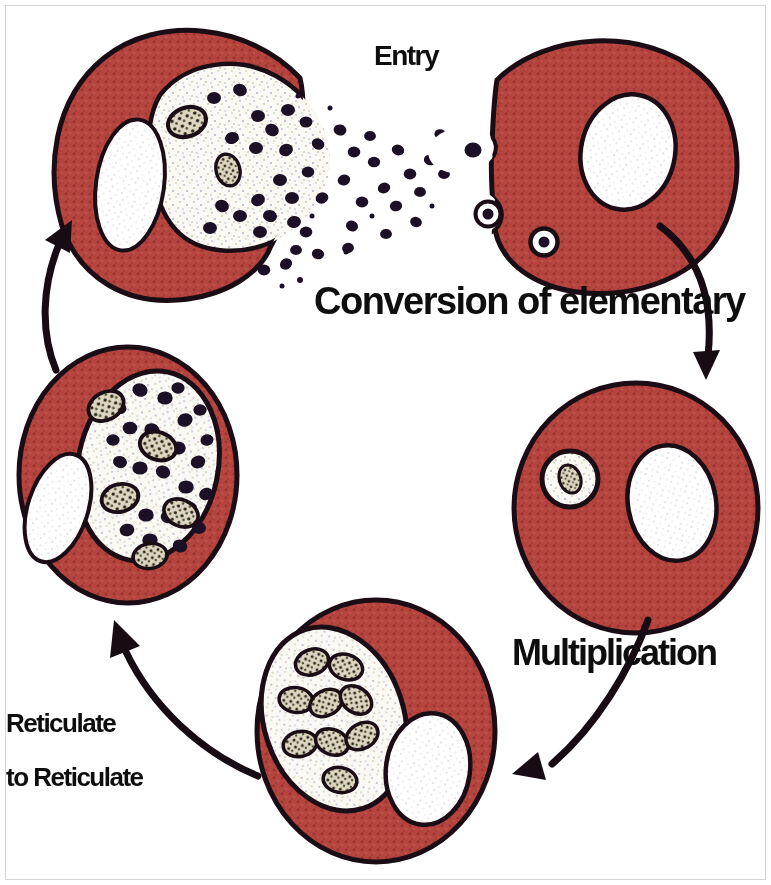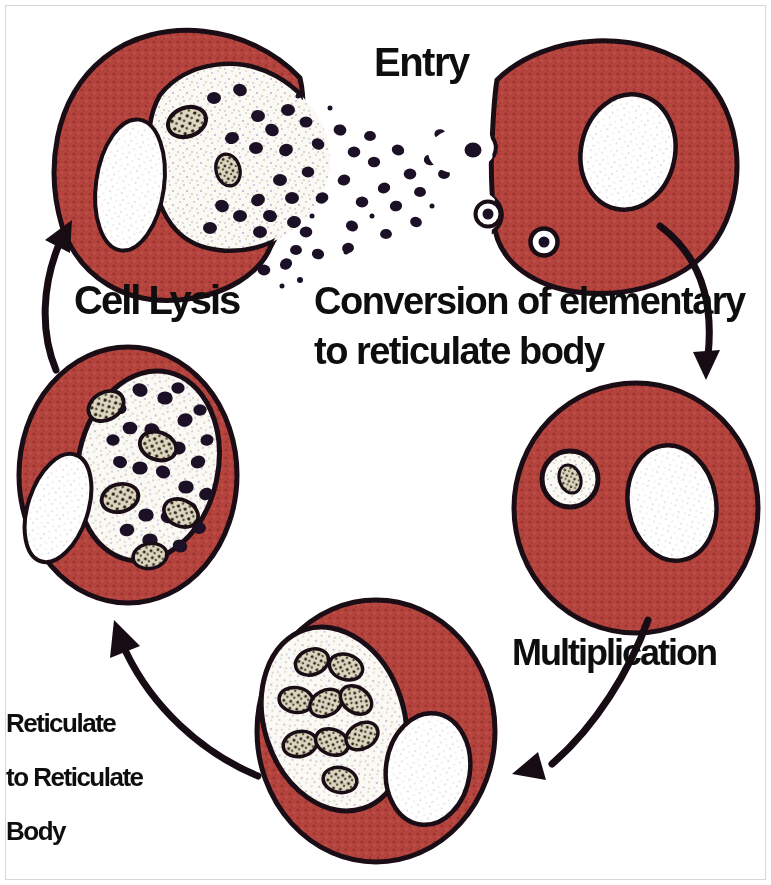--- a/index.html
+++ b/index.html
@@ -1,21 +1,21 @@
 <!DOCTYPE html>
 <html><head>
 <meta charset="utf-8">
 <style>
   html,body{margin:0;padding:0;background:#ffffff;}
   #stage{position:relative;width:771px;height:885px;background:#ffffff;overflow:hidden;
          font-family:"Liberation Sans",sans-serif;}
   #frame{position:absolute;inset:5px;border:1px solid #d6d6d6;pointer-events:none;}
   svg{position:absolute;left:0;top:0;}
   .lbl{position:absolute;font-weight:bold;color:#0e0e0e;letter-spacing:-1.5px;white-space:nowrap;}
-  .lbl-entry{left:374px;top:40px;font-size:40px;}
+  .lbl-entry{left:374px;top:40px;font-size:28px;}
   .lbl-celllysis{left:74px;top:278px;font-size:40px;letter-spacing:-2px;}
   .lbl-conversion{left:314px;top:276px;font-size:38px;line-height:50px;}
   .lbl-mult{left:512px;top:632px;font-size:36px;letter-spacing:-2px;}
   .lbl-reticulate{left:6px;top:696px;font-size:26px;line-height:54px;}
 </style>
 </head>
 <body>
 
 <div id="stage">
 
@@ -211,29 +211,26 @@
   <g fill="#170b14" stroke="none">
     <polygon points="706,380 693,352 720,350"></polygon>
     <polygon points="512,774 538,752 546,780"></polygon>
     <polygon points="114,620 140,646 110,658"></polygon>
     <polygon points="72,220 70,253 45,240"></polygon>
   </g>
 </svg>
 
 <div class="lbl lbl-entry">Entry</div>
 
-<div class="lbl lbl-celllysis">Cell Lysis</div>
 
 <div class="lbl lbl-conversion">
   <div>Conversion of elementary</div>
-  <div>to reticulate body</div>
 </div>
 
 <div class="lbl lbl-mult">Multiplication</div>
 
 <div class="lbl lbl-reticulate">
   <div>Reticulate</div>
   <div>to Reticulate</div>
-  <div>Body</div>
 </div>
 
 <div id="frame"></div>
 </div>
 
 </body></html>

